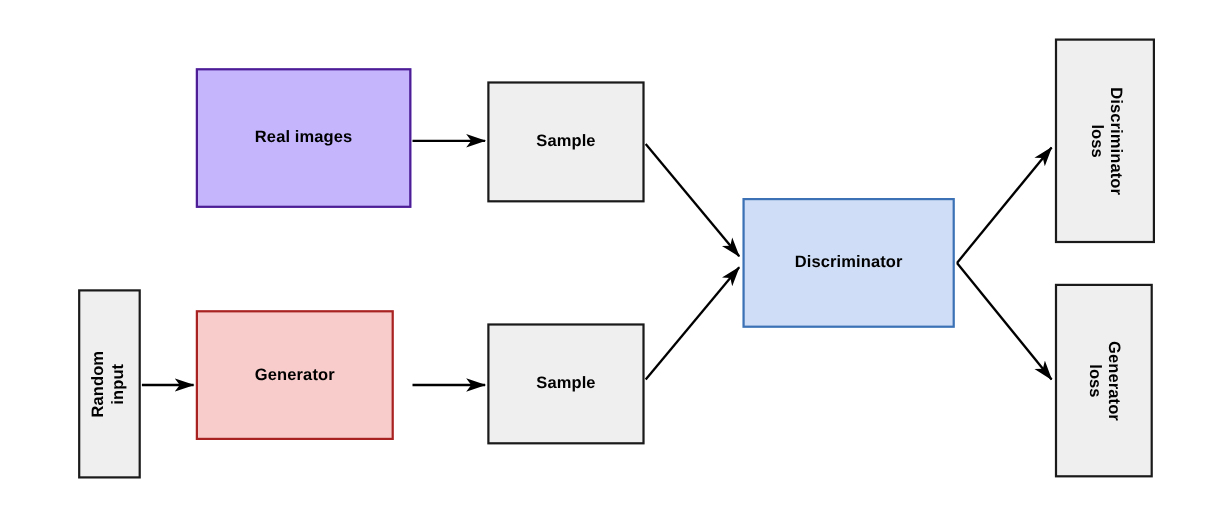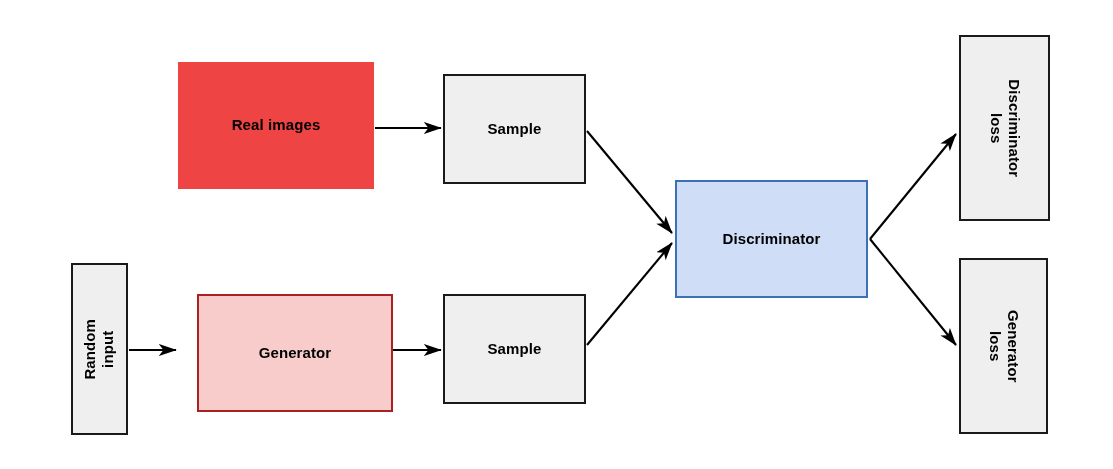--- a/index.html
+++ b/index.html
@@ -29,22 +29,22 @@
     z-index: 3;
   }
   .node .lbl {
     display: block;
     text-align: center;
     line-height: 1.22;
     white-space: pre-line;
   }
   
   .n-green {
-    background: #ef4444;
-    border: 2px solid #ef4444;
+    background: #c4b5fd;
+    border: 2px solid #4c1d95;
   }
   .n-pink {
     background: #f7ccca;
     border: 2px solid #a92222;
   }
   .n-blue {
     background: #cfdef6;
     border: 2px solid #3c72b5;
     justify-content: center;
   }
@@ -92,21 +92,21 @@
   </div>
 
   <div class="node n-gray" style="left: 443px; top: 74px; width: 143px; height: 110px; font-size: 15px;">
     <span class="lbl">Sample</span>
   </div>
 
   <div class="node n-gray rot-ccw" style="left: 71px; top: 263px; width: 57px; height: 172px; font-size: 15px;">
     <span class="lbl">Random input</span>
   </div>
 
-  <div class="node n-pink" style="left: 178px; top: 294px; width: 196px; height: 118px; font-size: 15px; margin-left: 19px;">
+  <div class="node n-pink" style="left: 178px; top: 282px; width: 180px; height: 118px; font-size: 15px;">
     <span class="lbl">Generator</span>
   </div>
 
   <div class="node n-gray" style="left: 443px; top: 294px; width: 143px; height: 110px; font-size: 15px;">
     <span class="lbl">Sample</span>
   </div>
 
   <div class="node n-blue" style="left: 675px; top: 180px; width: 193px; height: 118px; font-size: 15px;">
     <span class="lbl">Discriminator</span>
   </div>

